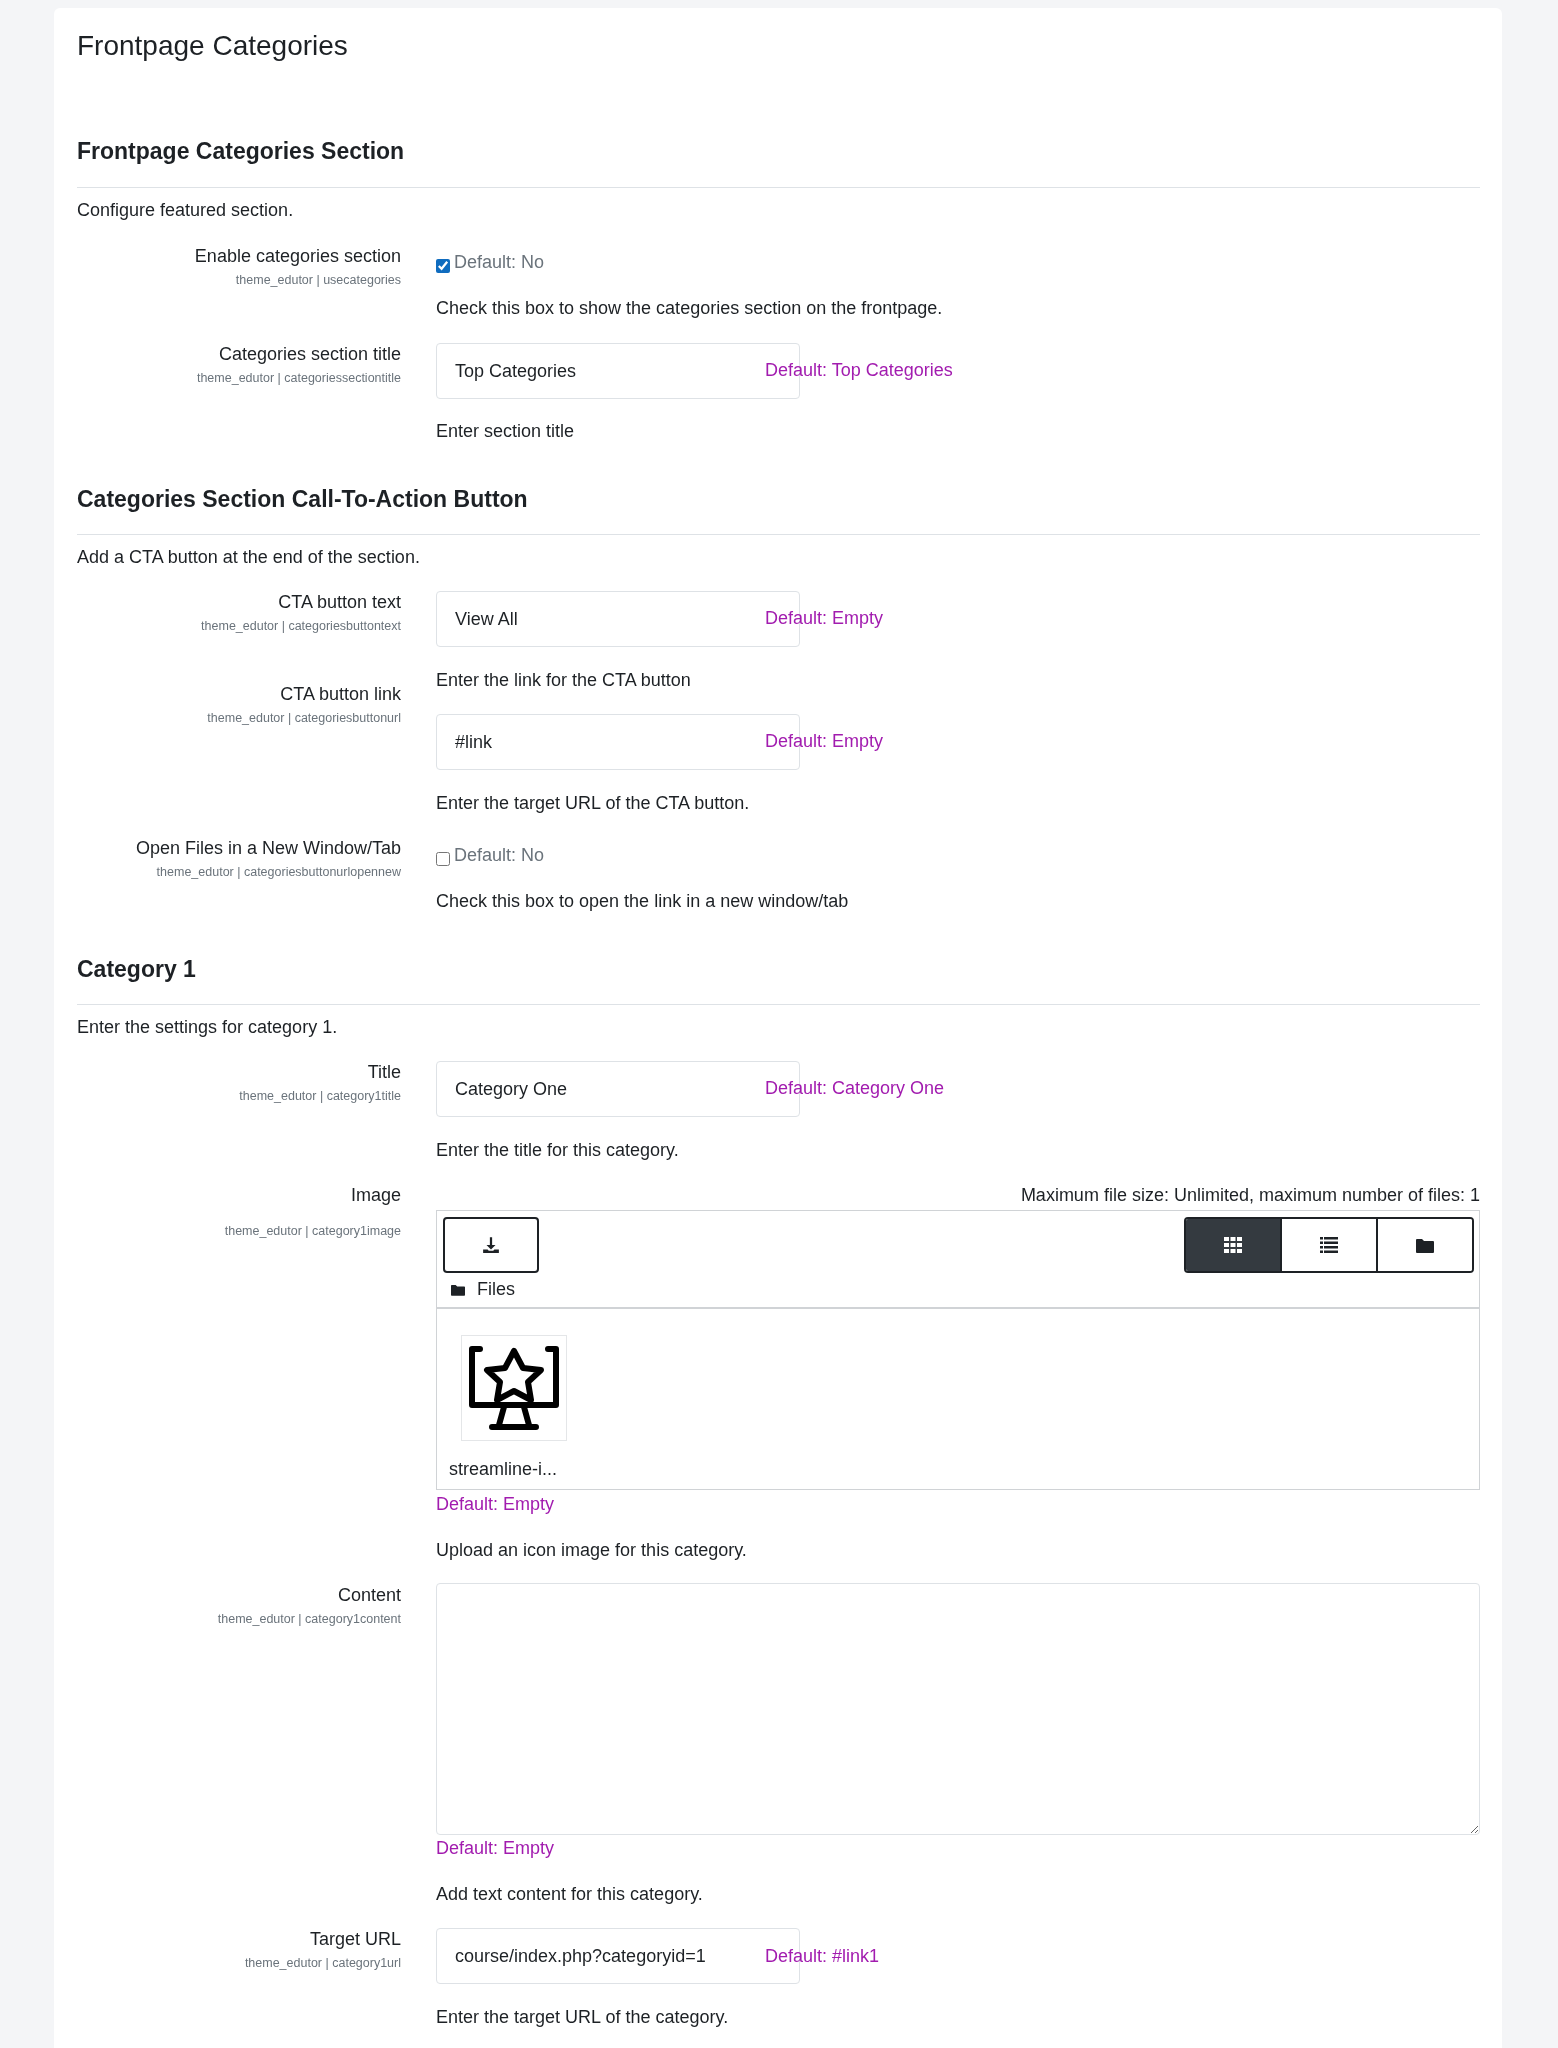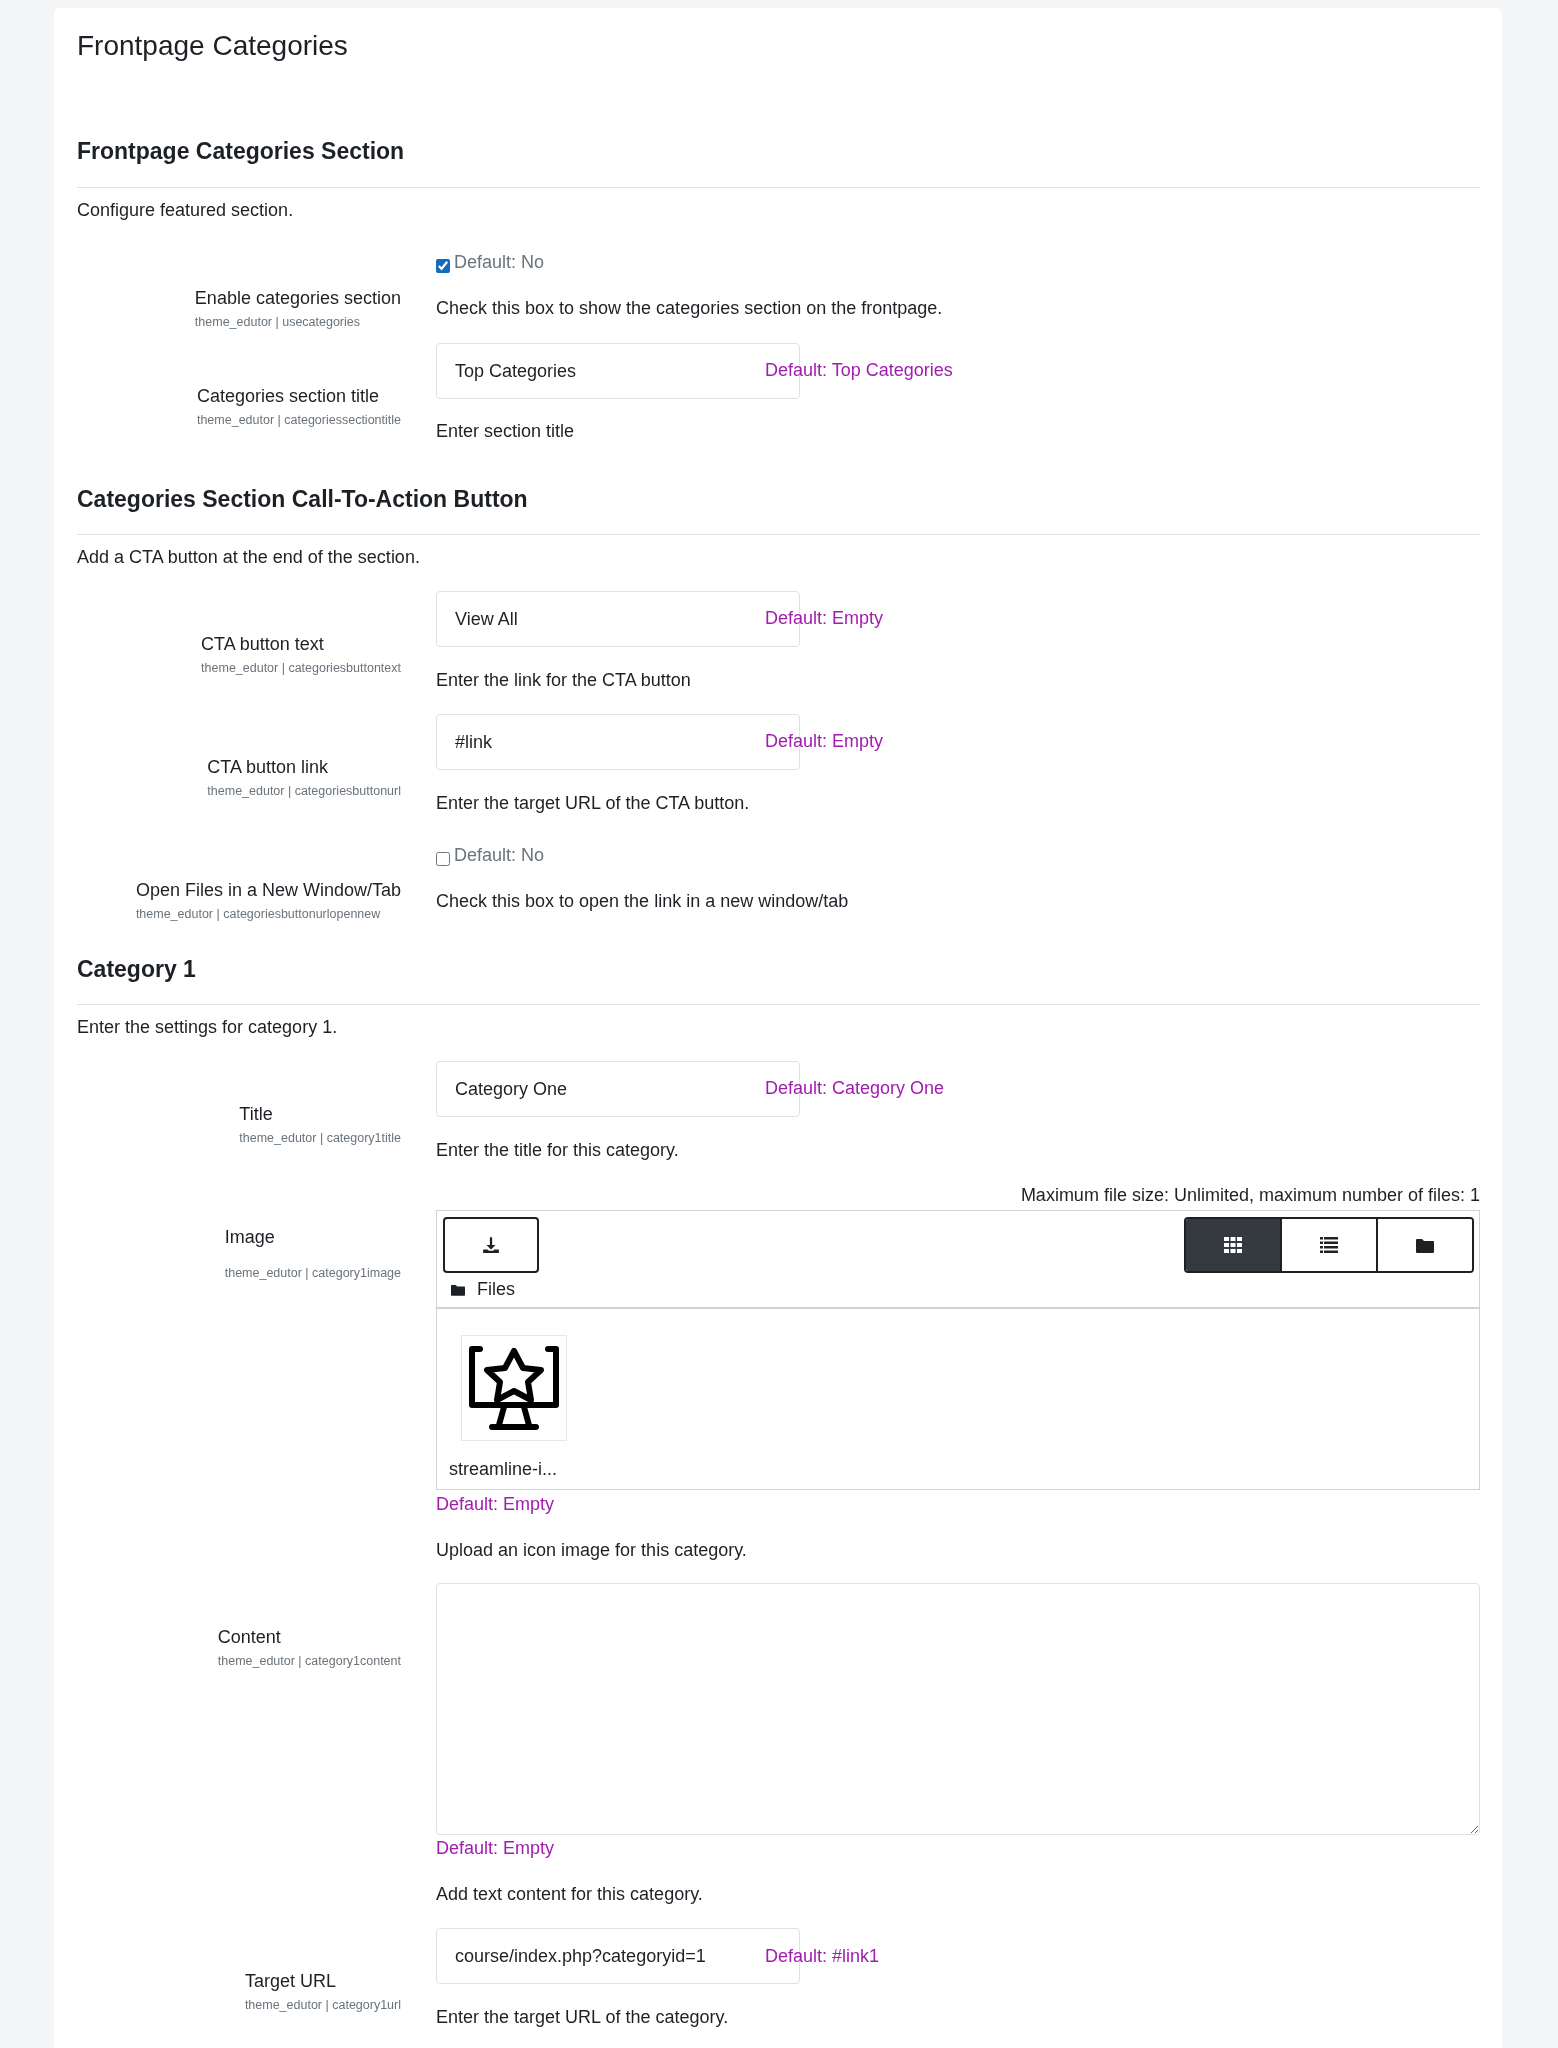--- a/index.html
+++ b/index.html
@@ -2,21 +2,21 @@
 <html><head>
 <meta charset="utf-8">
 <style>
   html,body{margin:0;padding:0;}
   body{width:1558px;height:2048px;background:#f4f5f7;font-family:"Liberation Sans",sans-serif;color:#1d2125;overflow:hidden;position:relative;}
   .card{position:absolute;left:54px;top:8px;width:1448px;height:2060px;background:#fff;border-radius:6px;}
   .page-title{position:absolute;left:77px;top:30px;font-size:28px;font-weight:400;margin:0;}
   .sec-h{position:absolute;left:77px;font-size:23px;font-weight:700;margin:0;}
   .sec-hr{position:absolute;left:77px;width:1403px;height:0;border-top:1px solid #dee2e6;}
   .sec-desc{position:absolute;left:77px;font-size:18px;}
-  .lbl{position:absolute;right:1157px;text-align:left;white-space:nowrap;margin-top:42px;}
+  .lbl{position:absolute;right:1157px;text-align:right;white-space:nowrap;}
   .lbl .main{font-size:18px;color:#1d2125;display:block;}
   .lbl .sub{font-size:12.5px;color:#6a737b;display:block;margin-top:6px;}
   .txt-in{position:absolute;left:436px;width:364px;height:56px;box-sizing:border-box;border:1px solid #dee2e6;border-radius:4px;padding:0 18px;font-size:18px;font-family:"Liberation Sans",sans-serif;color:#1d2125;background:#fff;}
   .deflt{position:absolute;font-size:18px;color:#a21caf;}
   .help{position:absolute;left:436px;font-size:18px;color:#1d2125;}
   .chk{position:absolute;left:436px;display:flex;align-items:flex-end;font-size:18px;color:#6a737b;}
   .chk input{width:14px;height:14px;margin:0 4px 0 0;accent-color:#0f6cbf;}
   .fp-max{position:absolute;right:78px;top:1185px;font-size:18px;}
   .fp{position:absolute;left:436px;top:1210px;width:1044px;height:280px;box-sizing:border-box;border:1px solid #d0d3d6;}
   .fp-upload{position:absolute;left:6px;top:6px;width:96px;height:56px;box-sizing:border-box;border:2px solid #1d2125;border-radius:4px;background:#fff;display:flex;align-items:center;justify-content:center;}
@@ -63,21 +63,21 @@
 <div class="sec-desc" style="top:547px">Add a CTA button at the end of the section.</div>
 
 <div class="lbl" style="top:592px">
   <span class="main">CTA button text</span>
   <span class="sub">theme_edutor | categoriesbuttontext</span>
 </div>
 <input class="txt-in" style="top: 591px;" value="View All">
 <div class="deflt" style="left:765px;top:608px">Default: Empty</div>
 <div class="help" style="top:670px">Enter the link for the CTA button</div>
 
-<div class="lbl" style="top:715px">
+<div class="lbl" style="top:684px">
   <span class="main">CTA button link</span>
   <span class="sub">theme_edutor | categoriesbuttonurl</span>
 </div>
 <input class="txt-in" style="top: 714px;" value="#link">
 <div class="deflt" style="left:765px;top:731px">Default: Empty</div>
 <div class="help" style="top:793px">Enter the target URL of the CTA button.</div>
 
 <div class="lbl" style="top:838px">
   <span class="main">Open Files in a New Window/Tab</span>
   <span class="sub">theme_edutor | categoriesbuttonurlopennew</span>

